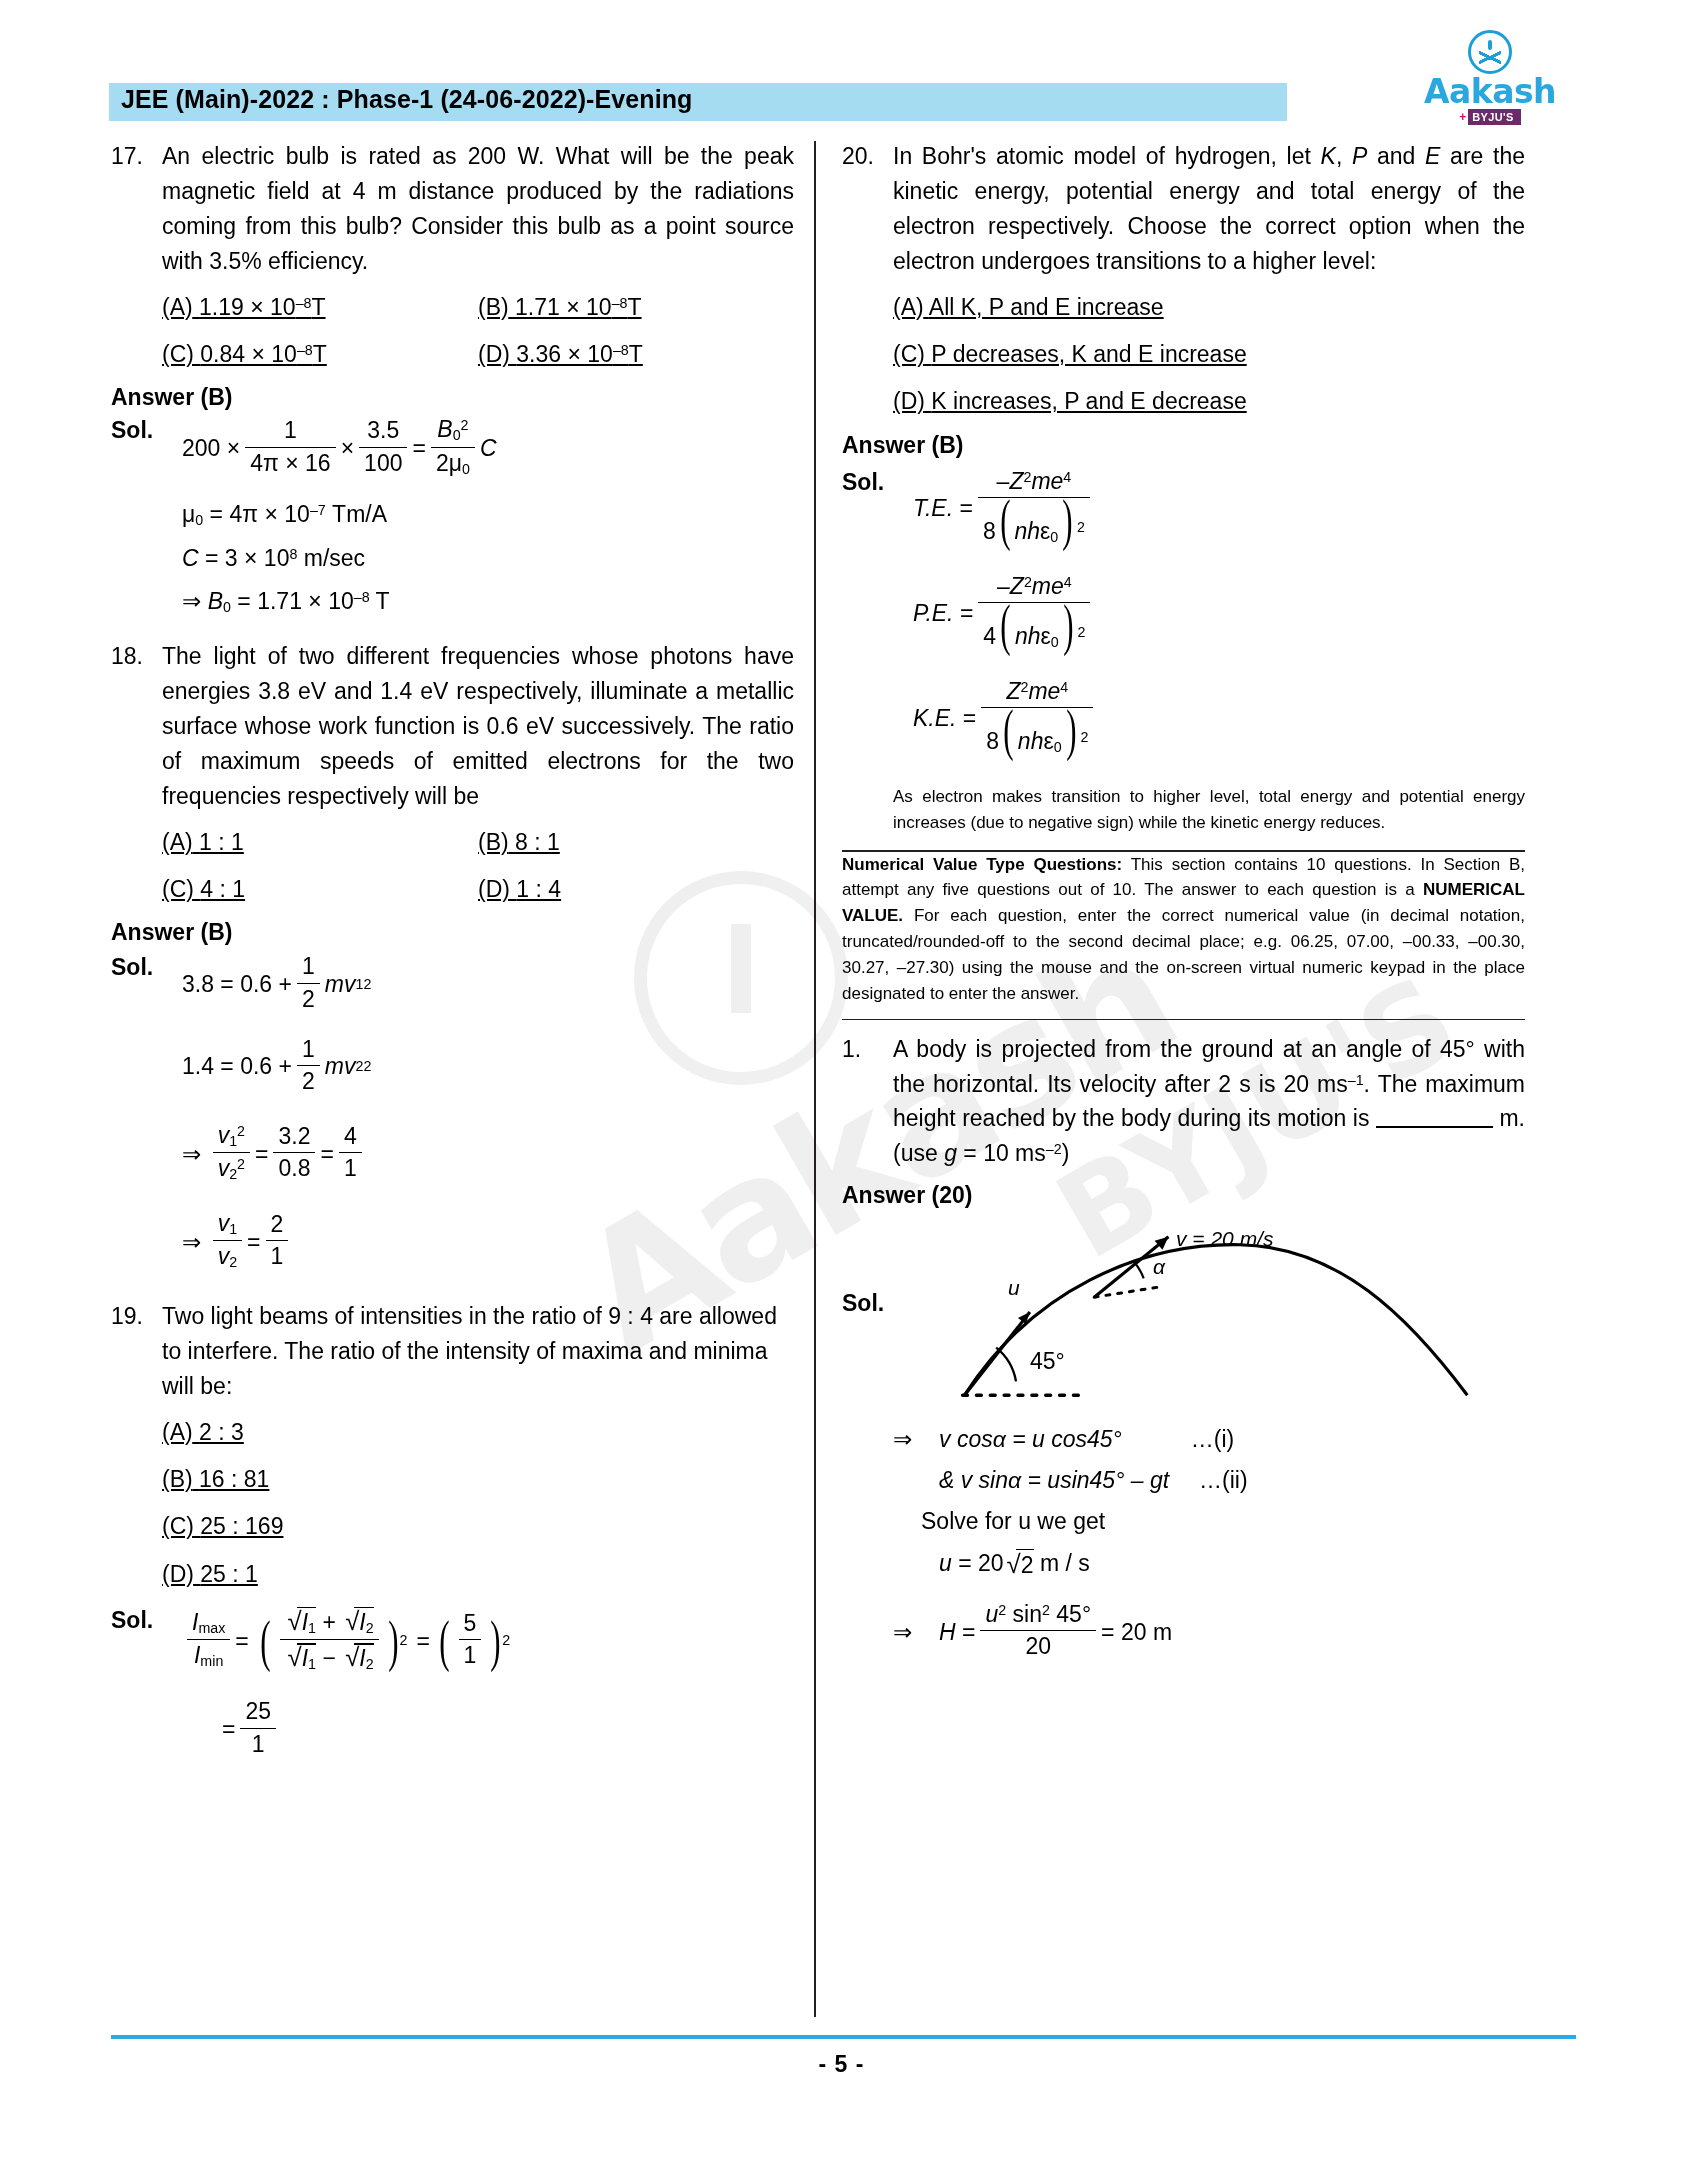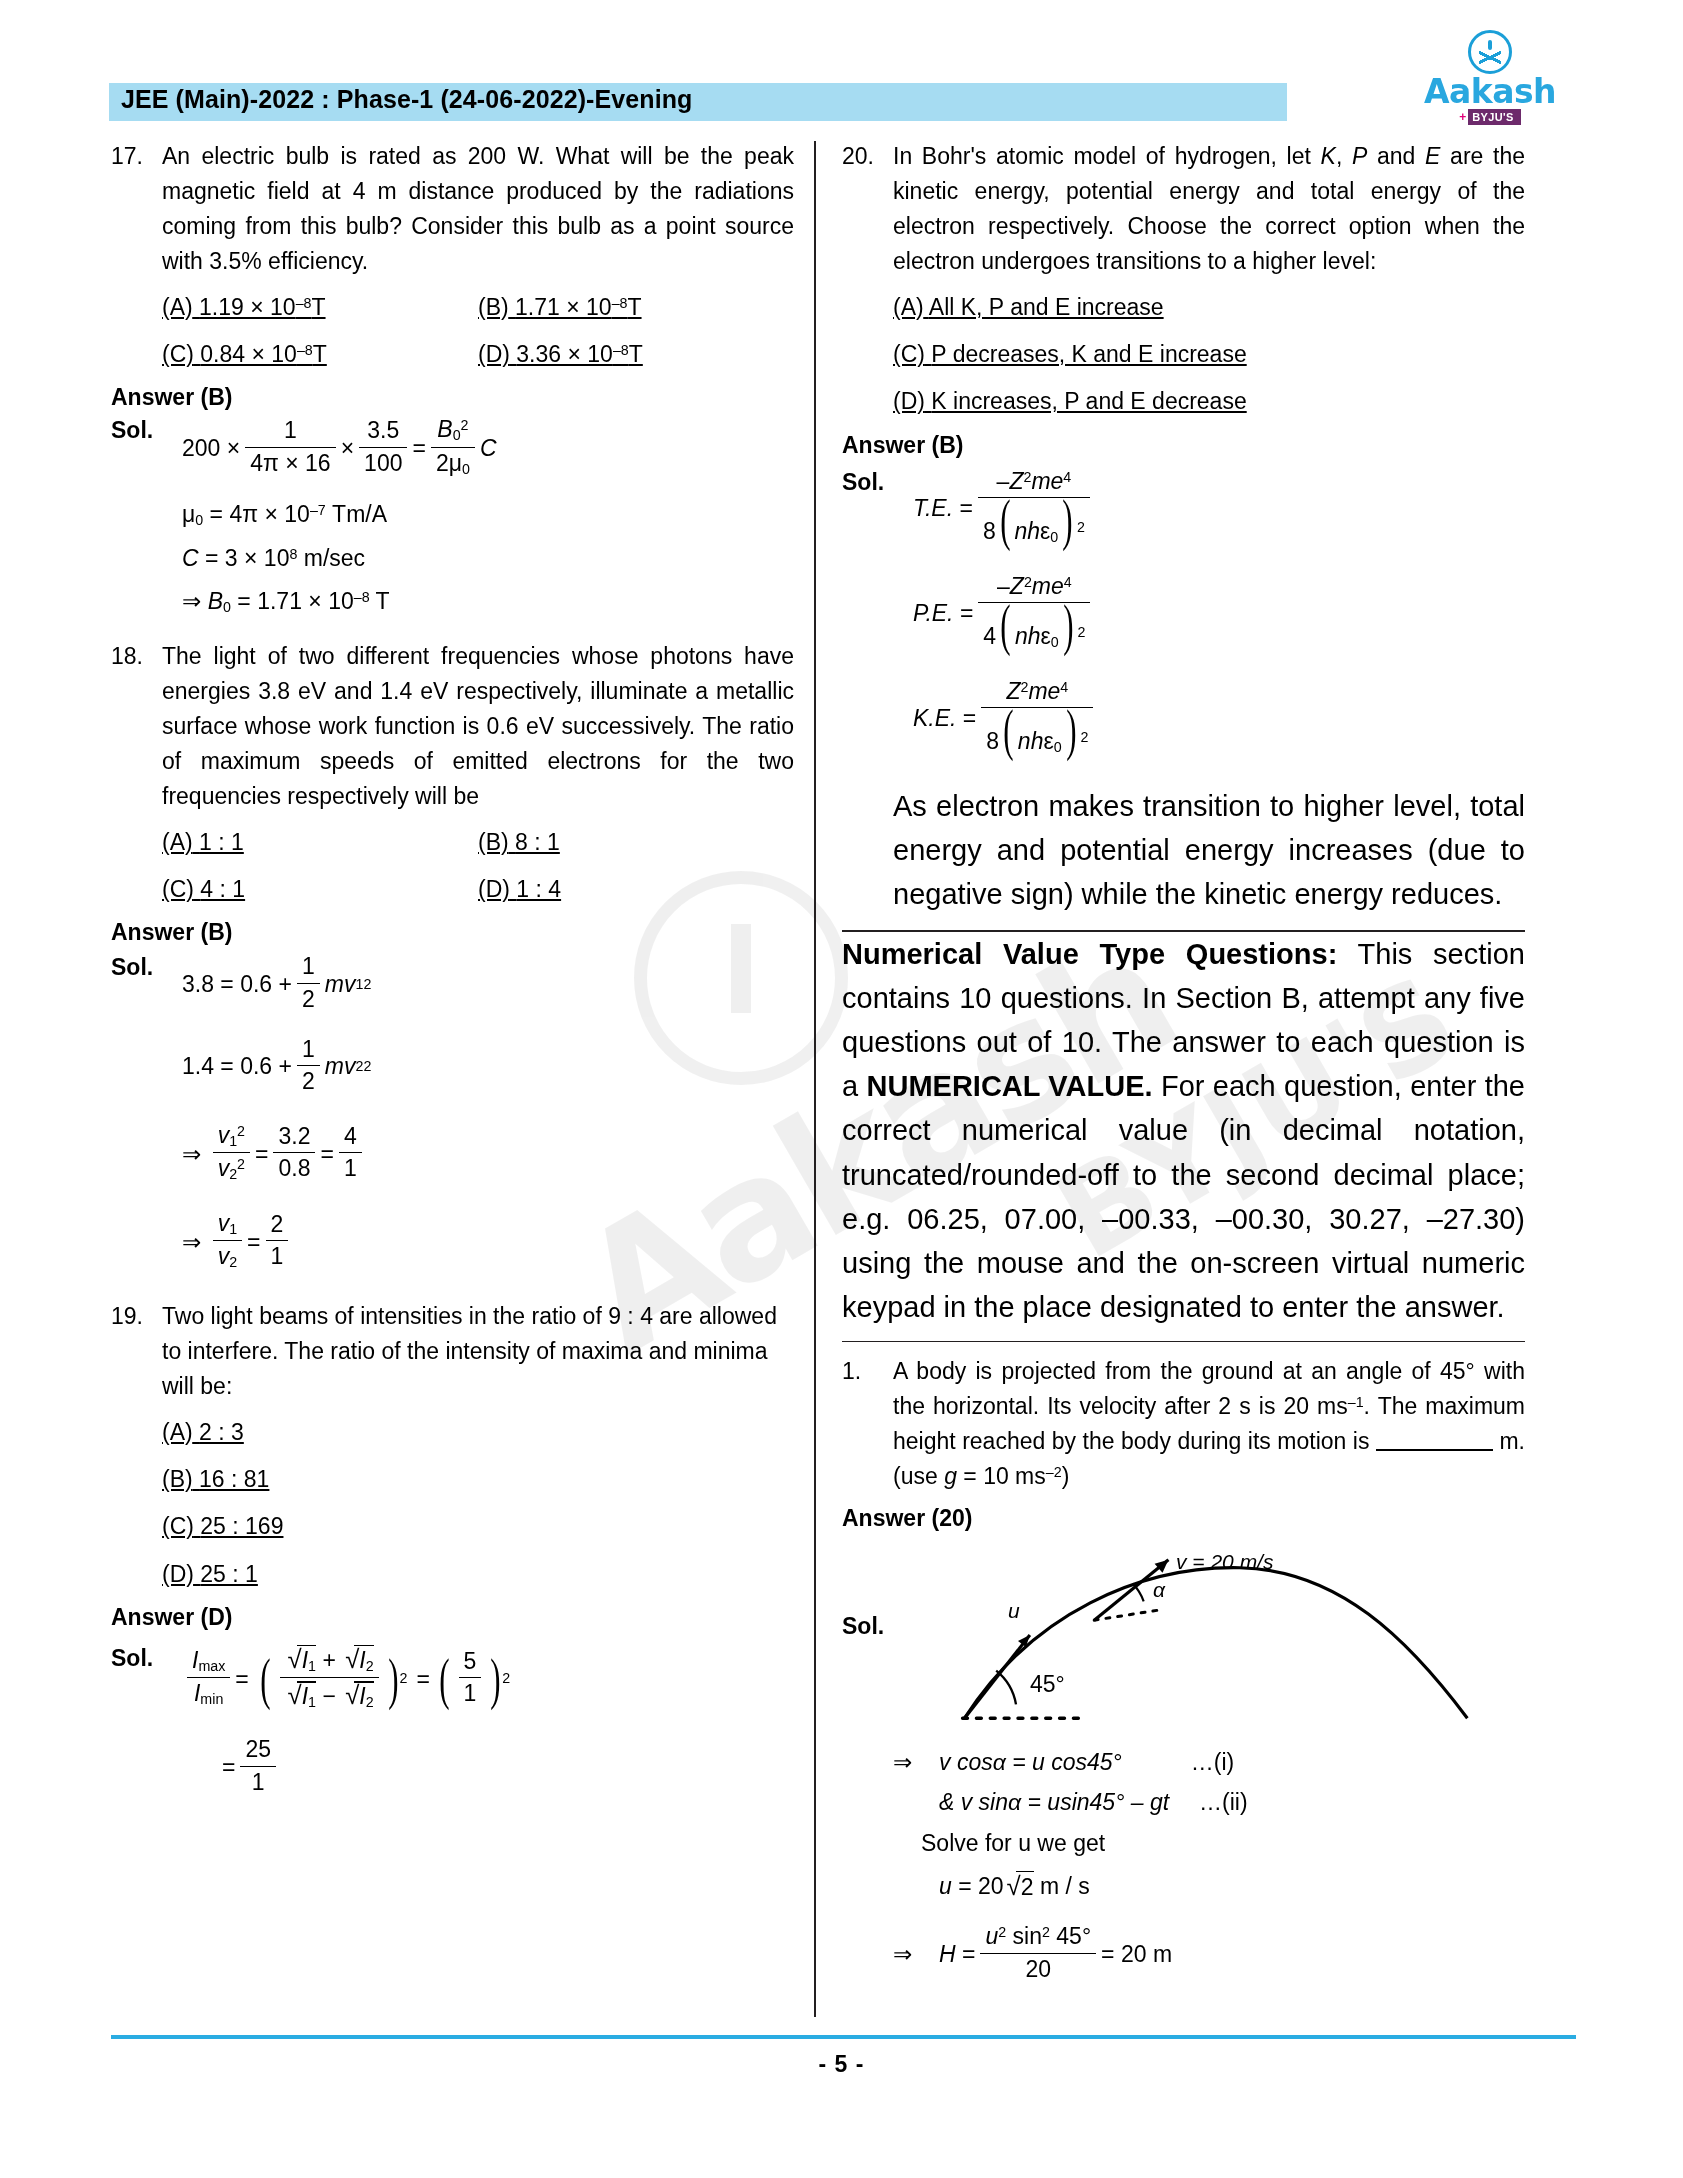--- a/index.html
+++ b/index.html
@@ -84,21 +84,21 @@
   .paren{font-size:2.45em;font-weight:300;line-height:.72;display:inline-block;
          transform:scaleX(.55);font-family:"Liberation Serif",serif;}
   .sq{display:inline-block;position:relative;padding-left:3px;}
   .sq > .rad{font-size:1.12em;}
   .sq > .bar{position:absolute;left:12px;right:0;top:1px;height:1.4px;background:#000;}
 
   .sec-rule{border-top:2px solid #231f20;margin:14px 0 0 0;}
   .sec-title{text-align:center;font-size:25px;font-weight:bold;letter-spacing:0.5px;
              margin:9px 0 10px 0;}
   .sec-rule2{border-top:1.6px solid #231f20;margin:12px 0 12px 0;}
-  .para{font-size:29px;line-height:1.52;text-align:justify;}
+  .para{font-size:17px;line-height:1.52;text-align:justify;}
   .blank{display:inline-block;border-bottom:2px solid #000;width:117px;vertical-align:-2px;}
 
   
   .wm{position:absolute;opacity:.085;pointer-events:none;user-select:none;}
   .wm-circ{left:634px;top:871px;width:188px;height:188px;border-radius:50%;
            border:13px solid #555;}
   .wm-circ:after{content:"";position:absolute;left:50%;top:40px;width:20px;height:89px;
            background:#555;transform:translateX(-50%);}
   .wm-text{left:554px;top:1049px;font-size:166px;font-weight:bold;color:#555;
            transform:rotate(-30deg);font-family:"DejaVu Sans",sans-serif;letter-spacing:-6px;}
@@ -261,21 +261,20 @@
     <div class="q" style="margin-top:26px">
       <div class="q-num">19.</div>
       <div class="q-body nj">Two light beams of intensities in the ratio of 9 : 4 are allowed to interfere. The ratio of the intensity of maxima and minima will be:</div>
     </div>
     <div class="opts" style="margin-left:51px">
       <div class="opt-full"><span>(A)</span> <span>2 : 3</span></div>
       <div class="opt-full" style="margin-top:10px"><span>(B)</span> <span>16 : 81</span></div>
       <div class="opt-full" style="margin-top:10px"><span>(C)</span> <span>25 : 169</span></div>
       <div class="opt-full" style="margin-top:10px"><span>(D)</span> <span>25 : 1</span></div>
     </div>
-    <div class="ans">Answer (D)</div>
 
     <div class="sol" style="margin-top:14px">
       <div class="sol-lab">Sol.</div>
       <div class="sol-body">
         <div class="mline">
           <span class="frac">
               <span class="num"><i>I</i><sub>max</sub></span>
               <span class="den"><i>I</i><sub>min</sub></span>
             </span>
           <span>=</span>

